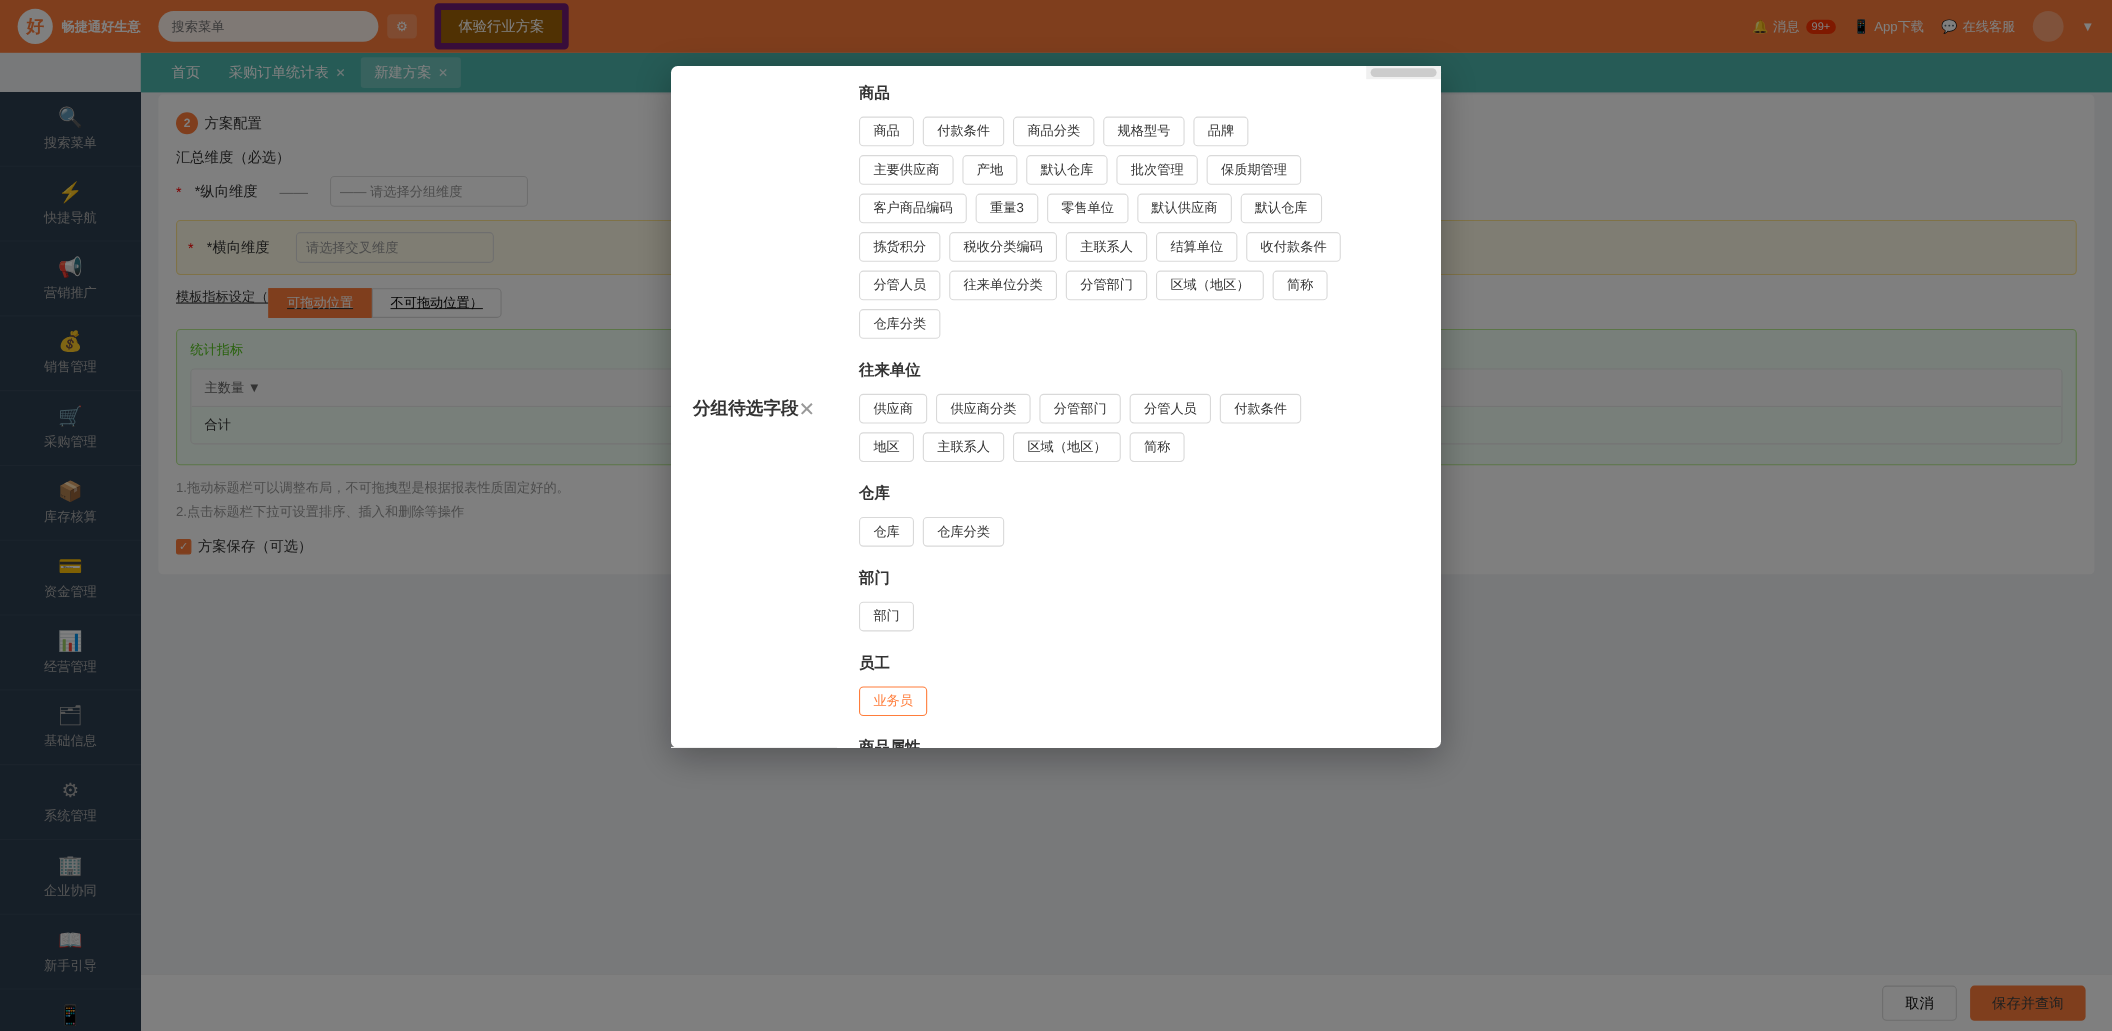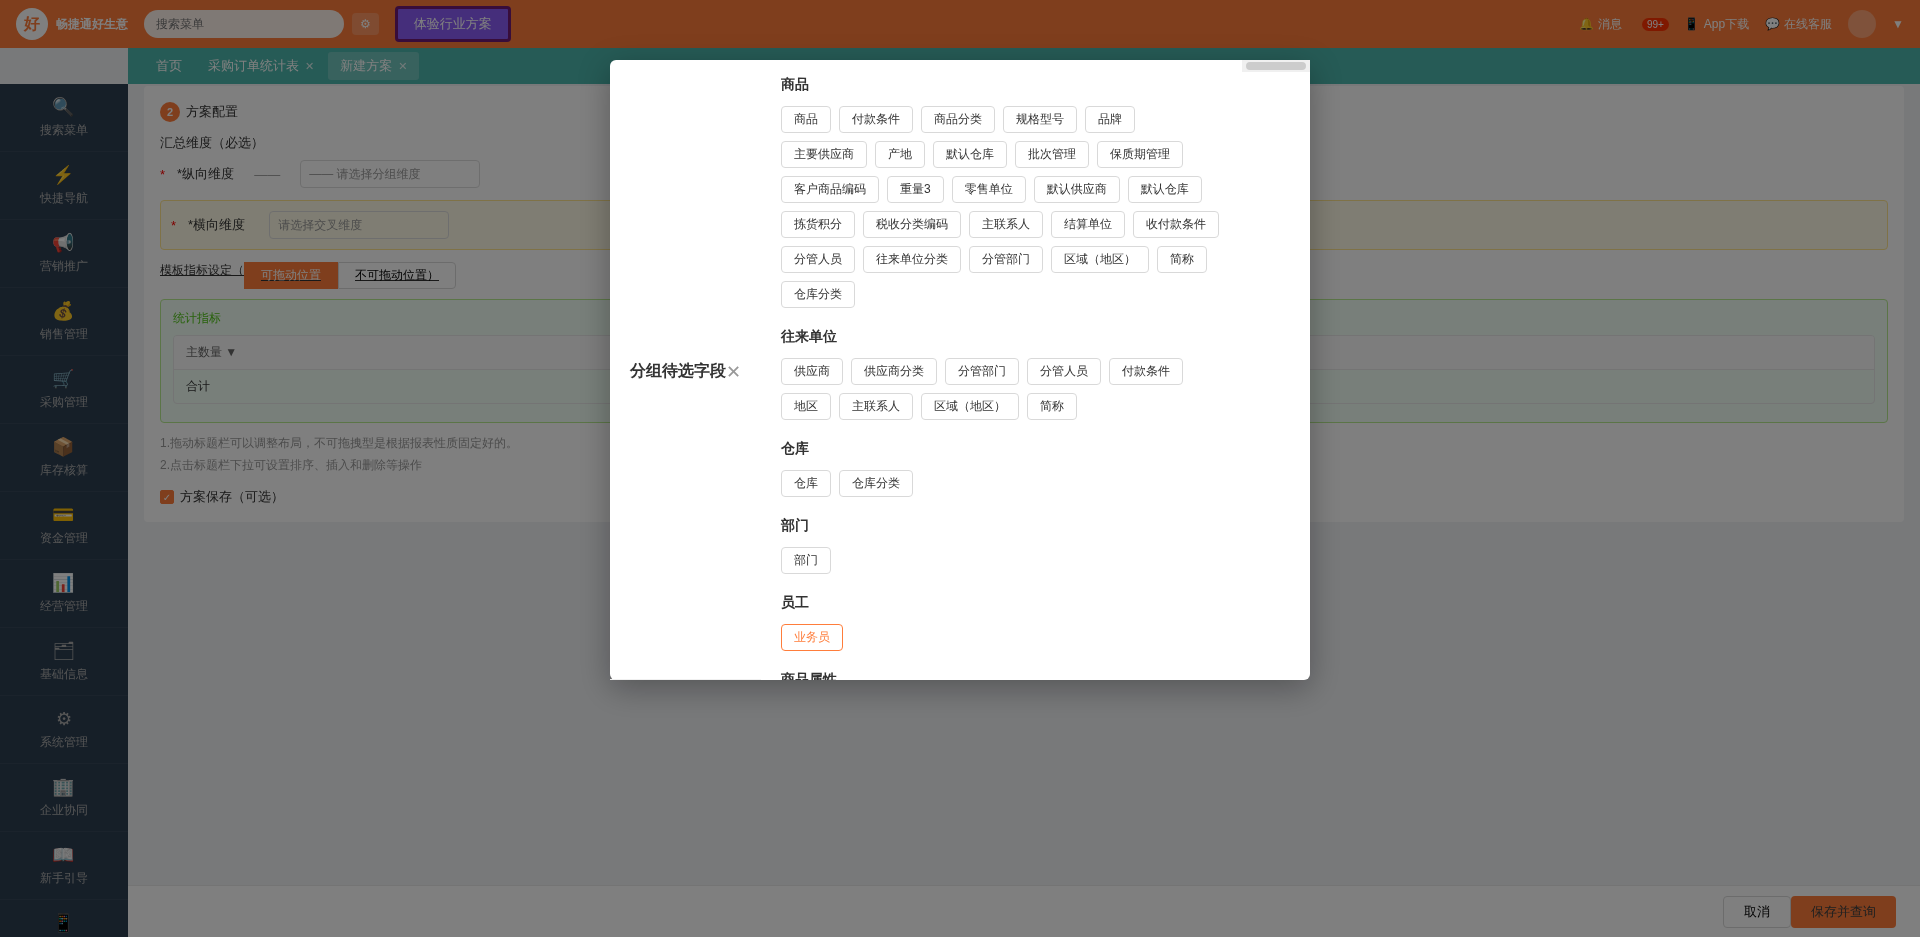--- a/index.html
+++ b/index.html
@@ -52,22 +52,22 @@
     .top-search .search-btn {
       background: rgba(255,255,255,0.2);
       border: none;
       border-radius: 4px;
       color: white;
       padding: 4px 8px;
       cursor: pointer;
       font-size: 12px;
     }
     .trial-btn {
-      background: #8b5cf6;
-      border: 3px solid #701a75;
+      background: #a16207;
+      border: 6px solid #701a75;
       color: white;
       padding: 6px 16px;
       border-radius: 4px;
       cursor: pointer;
       font-size: 13px;
       margin-left: 8px;
     }
     .top-right {
       display: flex;
       align-items: center;
@@ -80,21 +80,21 @@
       align-items: center;
       gap: 4px;
       cursor: pointer;
     }
     .badge {
       background: #ff3300;
       color: white;
       border-radius: 10px;
       padding: 1px 5px;
       font-size: 10px;
-      margin-left: 16px;
+      margin-left: 2px;
     }
     .avatar {
       width: 28px; height: 28px;
       background: rgba(255,255,255,0.3);
       border-radius: 50%;
     }
 
     
     .tab-bar {
       height: 36px;
@@ -348,20 +348,21 @@
     .footer-bar {
       position: fixed;
       bottom: 0; left: 0; right: 0;
       height: 52px;
       background: white;
       border-top: 1px solid #e8e8e8;
       display: flex;
       align-items: center;
       justify-content: flex-end;
       padding: 0 24px;
+      gap: 12px;
       z-index: 50;
     }
     .btn-cancel {
       height: 32px;
       padding: 0 20px;
       border: 1px solid #d9d9d9;
       border-radius: 4px;
       background: white;
       cursor: pointer;
       font-size: 13px;

